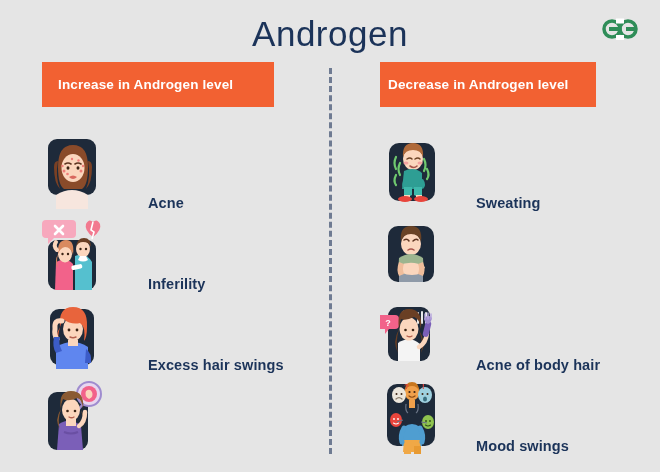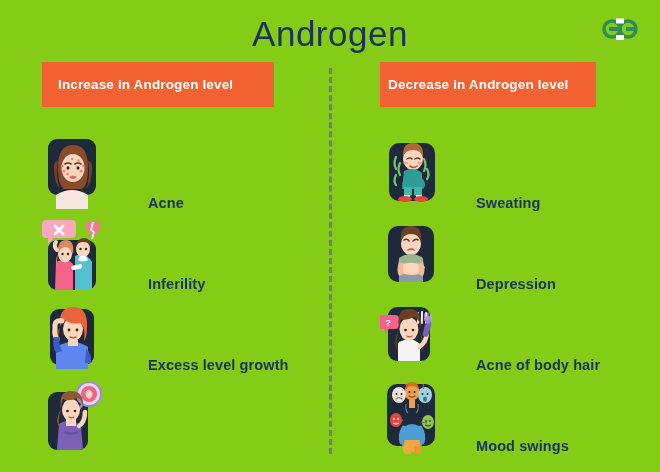--- a/index.html
+++ b/index.html
@@ -11,21 +11,21 @@
     width: 660px;
     height: 472px;
     font-family: "Liberation Sans", sans-serif;
     overflow: hidden;
     position: relative;
   }
   .canvas {
     position: relative;
     width: 660px;
     height: 472px;
-    background: #84cc16;
+    background: #e5e5e5;
   }
 
   
   .page-title {
     position: absolute;
     left: 0;
     top: 12px;
     width: 660px;
     text-align: center;
     font-size: 35px;
@@ -201,21 +201,21 @@
           <path d="M18 28 q-3 10 -1 18 q-5 -8 1 -18z" fill="#e8643c"></path>
           <circle cx="27" cy="31" r="1.4" fill="#3b2314"></circle>
           <circle cx="35" cy="31" r="1.4" fill="#3b2314"></circle>
           <path d="M28 38 q3 1.5 6 0" stroke="#b5604f" stroke-width="1.4" fill="none" stroke-linecap="round"></path>
           <path d="M20 22 q-8 -2 -7 8 q-1 6 2 10" stroke="#fbd6bd" stroke-width="5" fill="none" stroke-linecap="round"></path>
           <path d="M12 38 q-2 10 2 16 l6 -2 q-4 -8 -2 -14z" fill="#3c5cc8"></path>
           <path d="M44 50 q6 4 5 14 l-6 0z" fill="#3c5cc8"></path>
           <rect x="26" y="41" width="10" height="6" fill="#fbd6bd"></rect>
         </svg>
       </div>
-      <div class="label">Excess level growth</div>
+      <div class="label">Excess hair swings</div>
     </div>
 
     <div class="item">
       <div class="thumb">
         <svg width="62" height="74" viewBox="0 0 62 74">
           <rect x="6" y="12" width="40" height="58" rx="9" fill="#1e2a3a"></rect>
           <circle cx="47" cy="14" r="12" fill="#e8d7f0" stroke="#9f8ccf" stroke-width="2"></circle>
           <circle cx="47" cy="14" r="8" fill="#f2628a"></circle>
           <path d="M44 11 q4 -3 6 1 q2 5 -3 7 q-5 -3 -3 -8z" fill="#fbd6bd"></path>
           <path d="M41 24 l-8 10" stroke="#9f8ccf" stroke-width="2.4" stroke-linecap="round"></path>
@@ -273,21 +273,20 @@
           <path d="M21 24 q-2 -16 10 -16 q12 0 10 16 q-2 -8 -10 -8 q-8 0 -10 8z" fill="#6a4326"></path>
           <path d="M24 22 q3 -2 5 1" stroke="#5d3420" stroke-width="1.5" fill="none" stroke-linecap="round"></path>
           <path d="M33 23 q3 -3 5 -1" stroke="#5d3420" stroke-width="1.5" fill="none" stroke-linecap="round"></path>
           <path d="M28 32 q3 -2 6 0" stroke="#a8554a" stroke-width="1.5" fill="none" stroke-linecap="round"></path>
           <path d="M19 40 q12 -8 24 0 l1 16 -26 0z" fill="#9db58f"></path>
           <path d="M18 48 q14 -7 27 1 q-2 8 -13 8 q-12 0 -14 -9z" fill="#fbd6bd"></path>
           <path d="M19 44 q-3 8 0 14 l5 -2 q-2 -6 0 -10z" fill="#f0bd9b"></path>
           <path d="M43 44 q3 8 0 14 l-5 -2 q2 -6 0 -10z" fill="#f0bd9b"></path>
         </svg>
       </div>
-      <div class="label">Depression</div>
     </div>
 
     <div class="item">
       <div class="thumb">
         <svg width="62" height="74" viewBox="0 0 62 74">
           <rect x="8" y="8" width="42" height="54" rx="9" fill="#1e2a3a"></rect>
           <path d="M1 16 h14 a4 4 0 0 1 4 4 v6 a4 4 0 0 1 -4 4 h-6 l-4 5 v-5 h-4 a4 4 0 0 1 -4 -4 v-6 a4 4 0 0 1 4 -4z" fill="#f2628a"></path>
           <text x="8" y="27" font-family="Liberation Sans, sans-serif" font-size="9" font-weight="700" fill="#ffffff" text-anchor="middle">?</text>
           <path d="M38 14 v10 M42 13 v11 M46 14 v10" stroke="#ffffff" stroke-width="1.8" stroke-linecap="round"></path>
           <circle cx="24" cy="13" r="1.6" fill="#ffffff"></circle>

